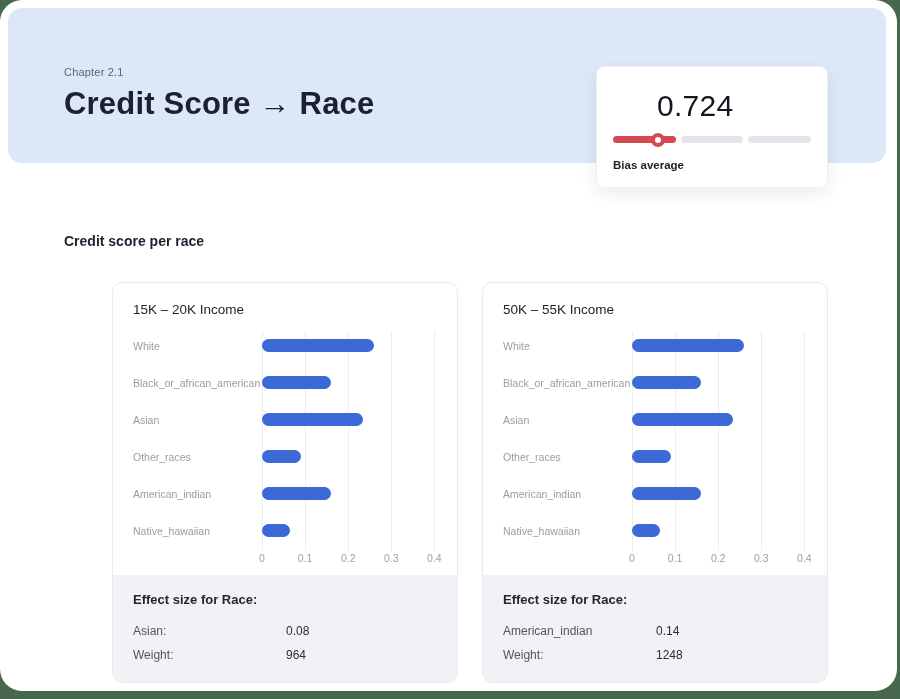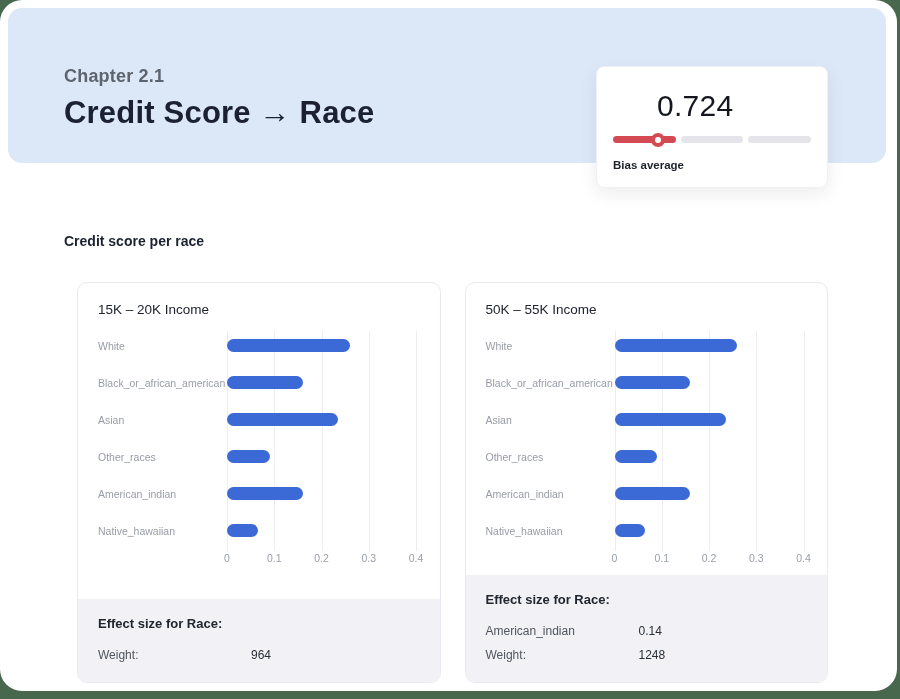--- a/index.html
+++ b/index.html
@@ -18,21 +18,21 @@
   }
   
   .hero {
     position:relative;
     margin:8px 11px 0 8px;
     height:155px;
     background:#dce8f7;
     border-radius:14px;
   }
   .hero-text { padding:58px 0 0 56px; }
-  .chapter { font-size:18px; color:#5d6470; letter-spacing:.2px;font-weight:bold; }
+  .chapter { font-size:11px; color:#5d6470; letter-spacing:.2px; }
   .page-title { margin-top:8px; font-size:31px; font-weight:600; color:#1b2130; letter-spacing:.2px; }
   
   .bias-card {
     position:absolute; top:66px; right:69px; width:232px;
     background:#ffffff; border:1px solid #eef0f4; border-radius:8px;
     box-shadow:0 6px 18px rgba(23,31,52,.08);
     padding:17px 16px 16px; z-index:3;
   }
   .bias-title { font-size:13px; font-weight:500; color:#262a33; }
   .bias-score { margin-top:5px; font-size:30px; font-weight:500; color:#14171e; letter-spacing:.3px;margin-left:44px; }
@@ -40,21 +40,21 @@
   .seg { flex:1; height:7px; border-radius:4px; background:#e4e4ea; }
   .seg.active { position:relative; }
   .knob {
     position:absolute; top:50%; transform:translate(-50%,-50%);
     width:14px; height:14px; border-radius:50%;
     background:#ffffff; border:4px solid #d44a52;
   }
   .bias-status { margin-top:16px; font-size:11.5px; font-weight:700; color:#1d212b; }
   
   .section-title { margin:70px 0 0 64px; font-size:14px; font-weight:600; color:#1b2130; }
-  .cards { display:flex; gap:24px; margin:33px 69px 0 64px;padding-left:13px; }
+  .cards { display:flex; gap:24px; margin:33px 69px 0 99px;padding-left:13px; }
   .card {
     flex:1; background:#ffffff; border:1px solid #e9eaf0; border-radius:10px;
     overflow:hidden; display:flex; flex-direction:column;
   }
   .card-title { padding:19px 20px 0; font-size:13.5px; font-weight:500; color:#20242e; }
   
   .chart-area { position:relative; margin-top:10px; padding:0 14px 6px 20px; }
   .grid-overlay { position:absolute; left:149px; right:14px; top:4px; bottom:24px; z-index:0; }
   .gridline { position:absolute; top:0; bottom:0; width:1px; background:#ececf1; }
   .rows { position:relative; z-index:1; }
@@ -156,20 +156,24 @@
               <span class="tick" style="left: 47.619%;">0.2</span>
               <span class="tick" style="left: 71.4286%;">0.3</span>
               <span class="tick" style="left: 95.2381%;">0.4</span>
             </div>
       </div>
     </div>
     <div class="effect">
       <div class="effect-heading">Effect size for Race:</div>
       <div class="effect-rows">
             <div class="effect-row">
+              <span class="effect-label">Asian:</span>
+              <span class="effect-value">0.08</span>
+            </div>
+            <div class="effect-row">
               <span class="effect-label">Weight:</span>
               <span class="effect-value">964</span>
             </div>
           </div>
     </div>
   </section>
 
   <section class="card">
     <h3 class="card-title">50K – 55K Income</h3>
     <div class="chart-area">

